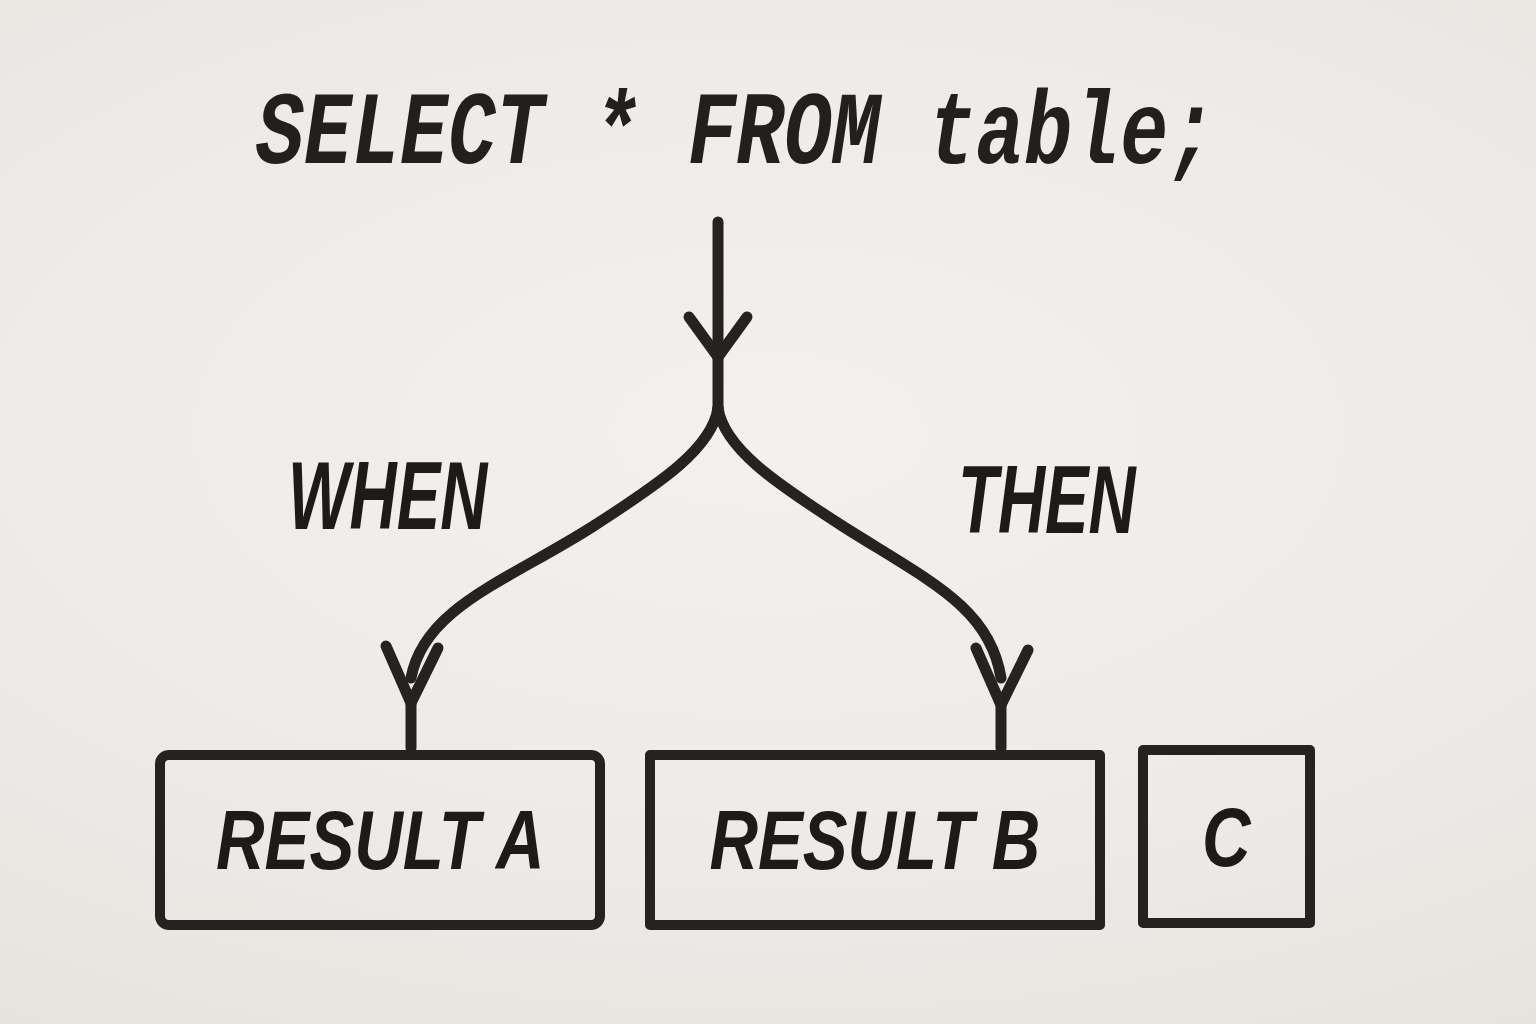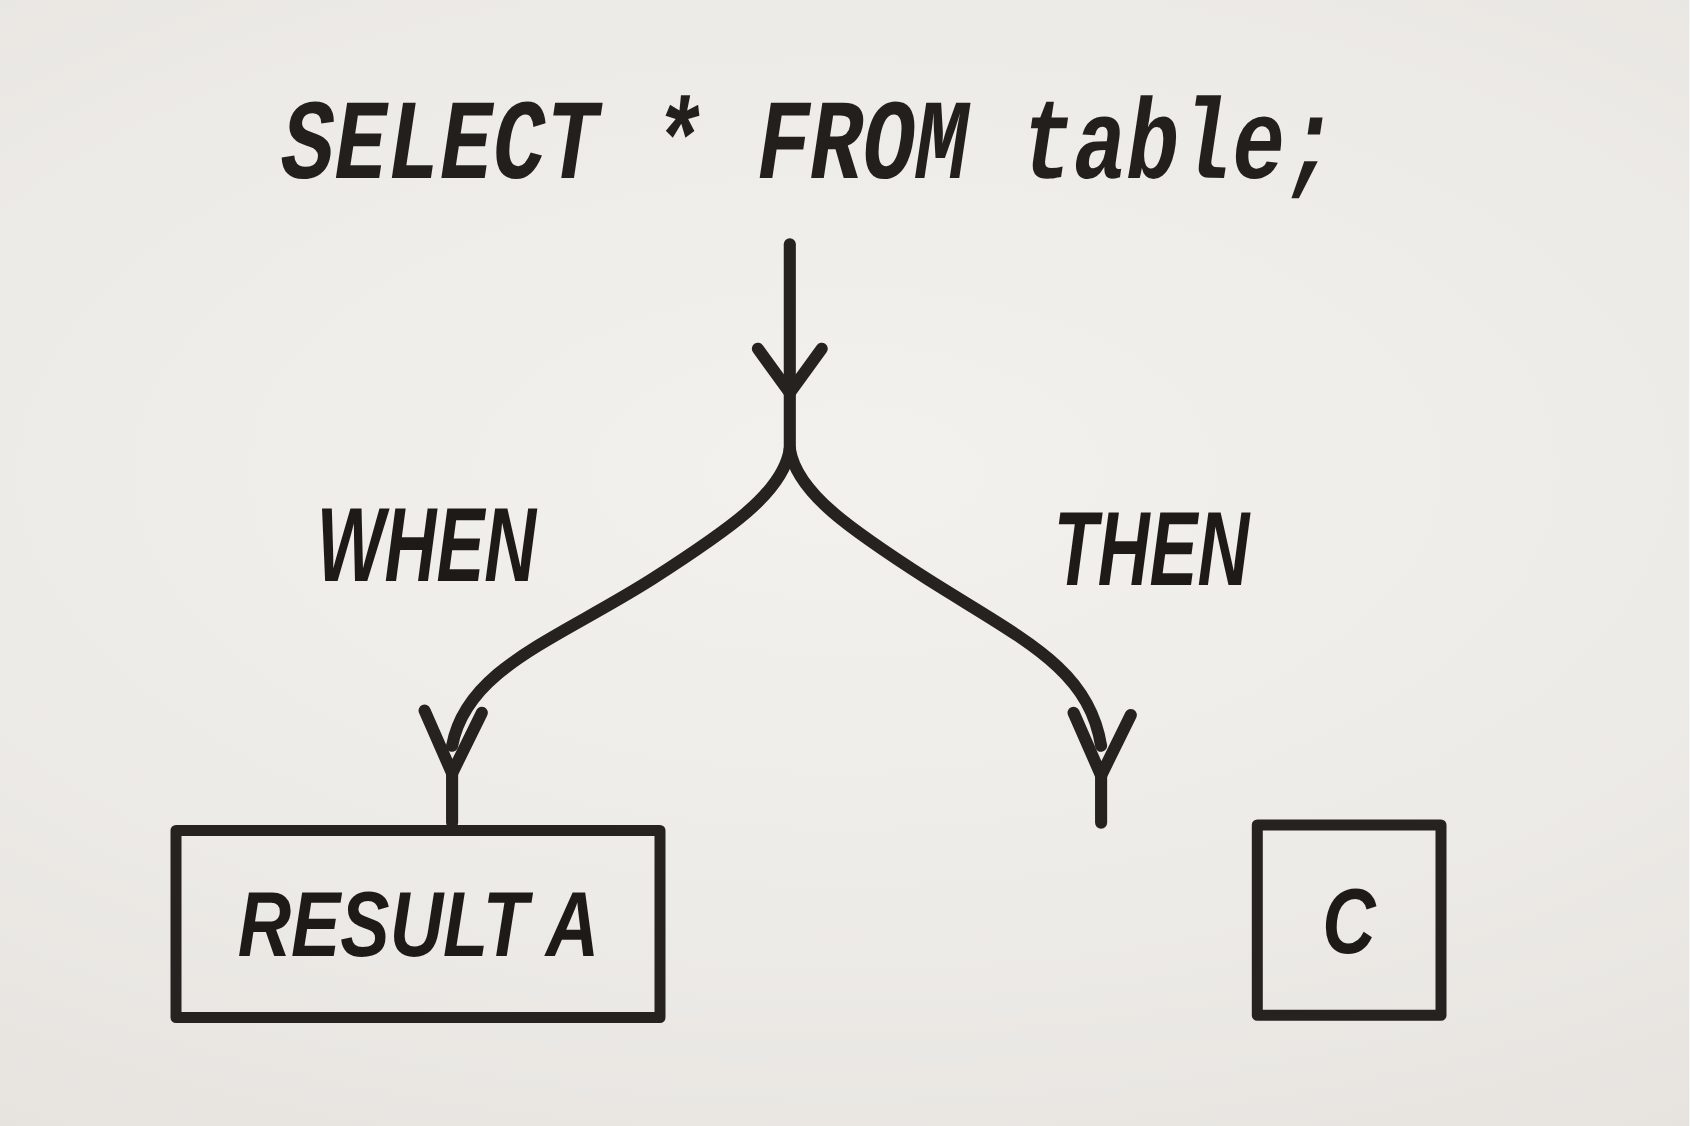--- a/index.html
+++ b/index.html
@@ -56,21 +56,21 @@
   .result-box {
     position: absolute;
     box-sizing: border-box;
     border: 10px solid #262220;
     border-radius: 5px;
     display: flex;
     align-items: center;
     justify-content: center;
     background: transparent;
   }
-  .box-a { left: 155px; top: 750px; width: 450px; height: 180px; }
+  .box-a { left: 155px; top: 750px; width: 450px; height: 180px; border-radius: 14px; }
   .box-b { left: 645px; top: 750px; width: 460px; height: 180px; }
   .box-c { left: 1138px; top: 745px; width: 177px; height: 183px; }
   .box-label {
     font-weight: bold;
     font-size: 84px;
     line-height: 1;
     white-space: nowrap;
     transform: scaleX(0.8);
     color: #1d1a18;
   }
@@ -100,18 +100,21 @@
   </svg>
 
   <div class="branch-label label-when">WHEN</div>
 
   <div class="branch-label label-then">THEN</div>
 
   <div class="result-box box-a">
     <span class="box-label">RESULT A</span>
   </div>
 
+  <div class="result-box box-b">
+    <span class="box-label">RESULT B</span>
+  </div>
 
   <div class="result-box box-c">
     <span class="box-label">C</span>
   </div>
 
 </div>
 
 </body></html>

